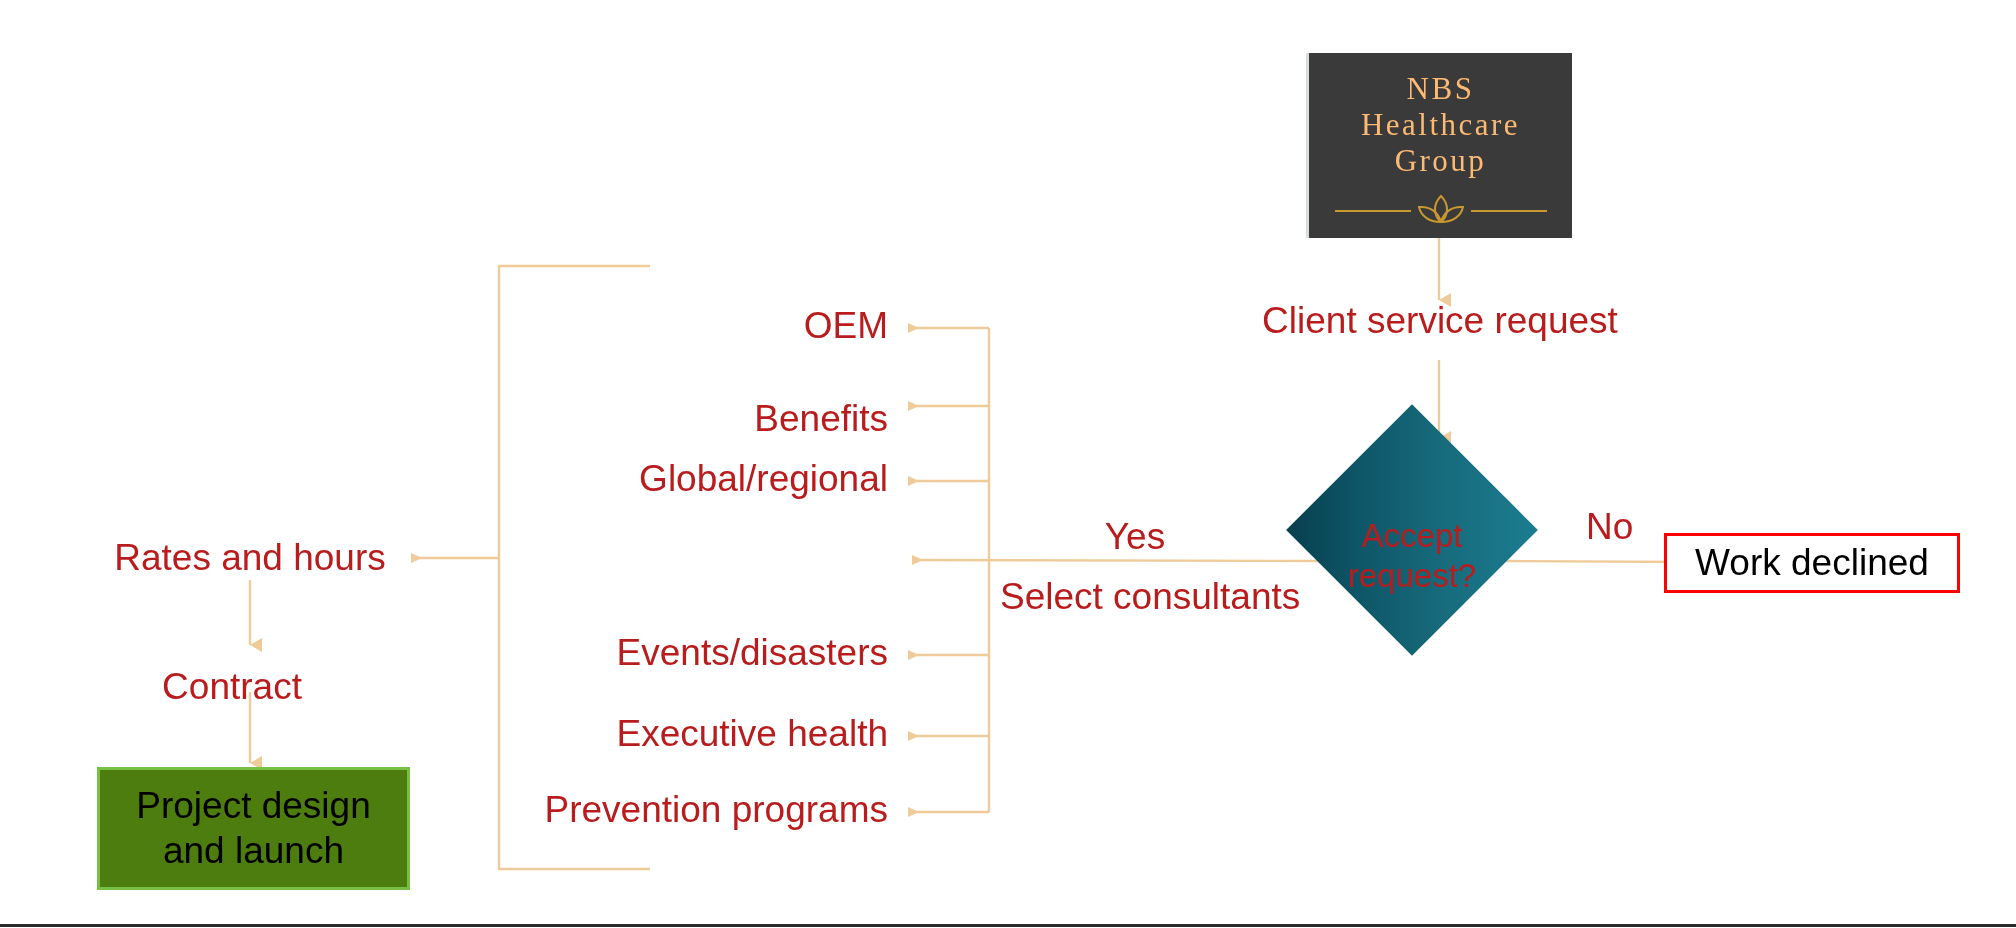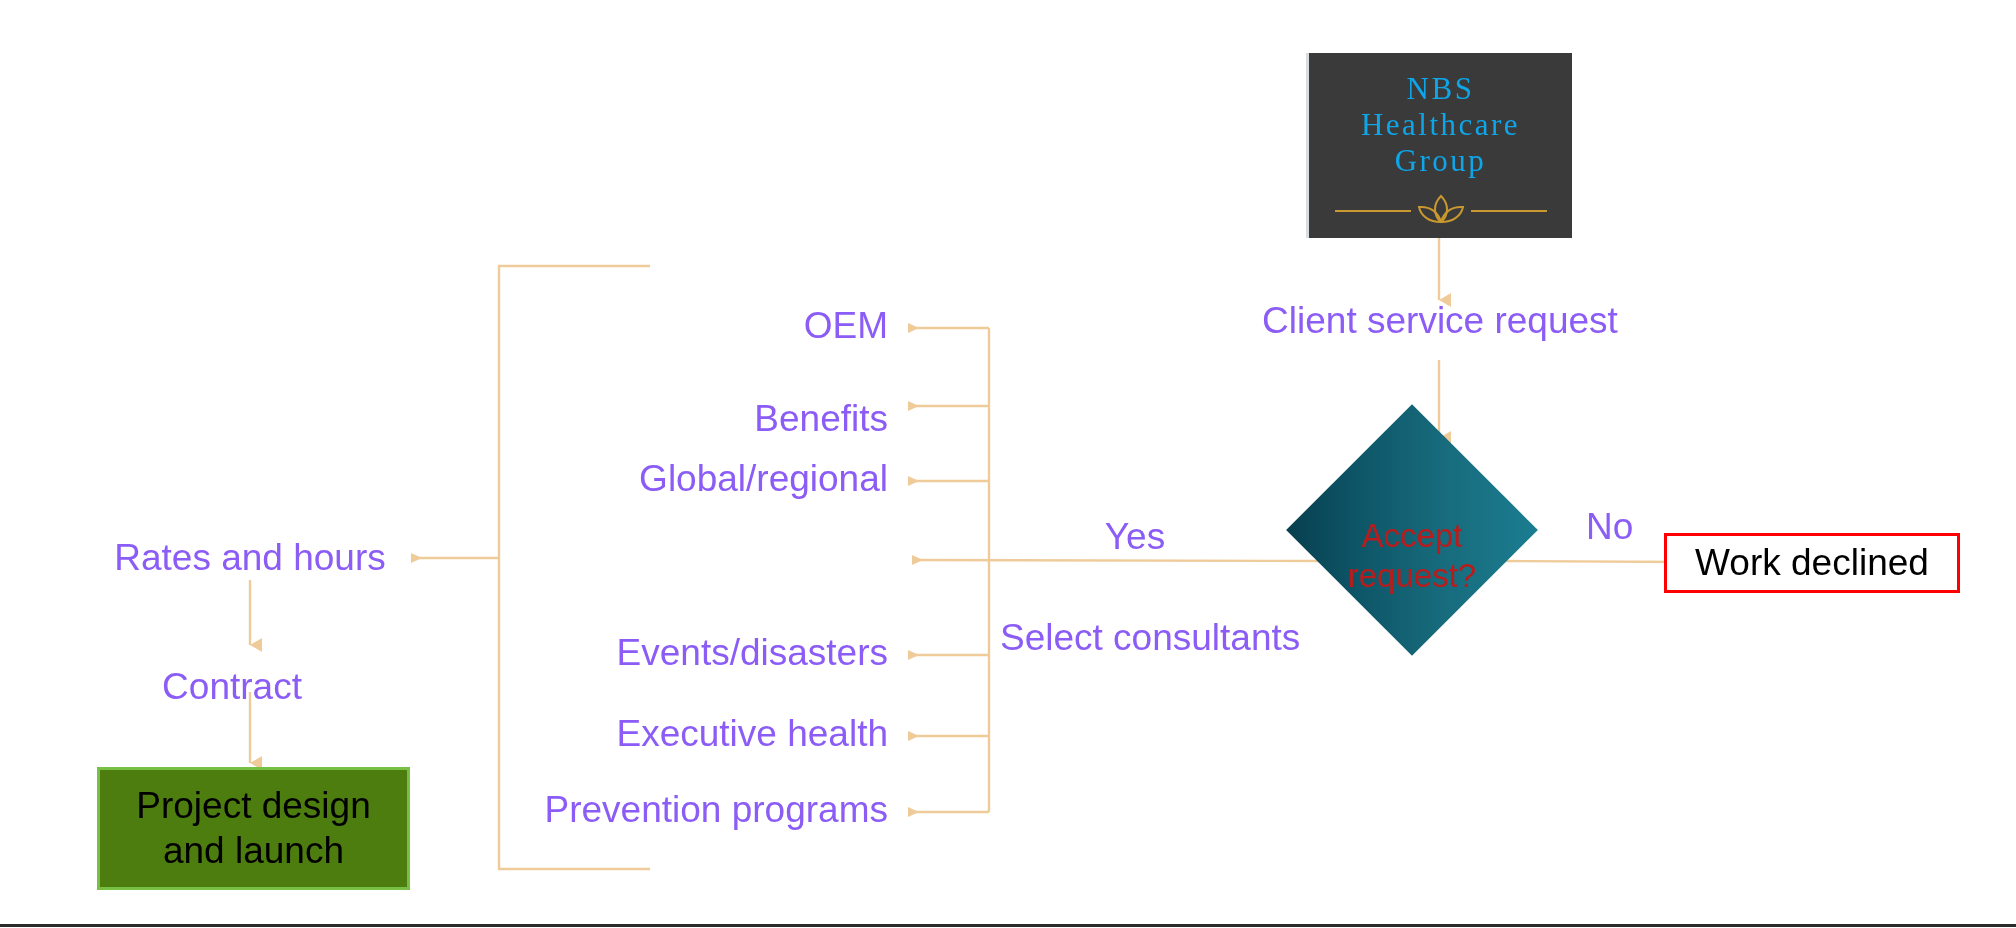--- a/index.html
+++ b/index.html
@@ -23,21 +23,21 @@
     left: 0; top: 0;
     width: 2016px;
     height: 928px;
     pointer-events: none;
   }
 
   .node-text {
     position: absolute;
     font-size: 37px;
     line-height: 1.12;
-    color: #8b5cf6;
+    color: #b91c1c;
     white-space: nowrap;
   }
   .node-text.right { text-align: right; }
   .node-text.center { text-align: center; }
 
   
   #logo-box {
     position: absolute;
     left: 1306px;
     top: 53px;
@@ -47,21 +47,21 @@
     border-left: 3px solid #d8dde0;
     box-sizing: border-box;
     display: flex;
     flex-direction: column;
     align-items: center;
     justify-content: flex-start;
     padding-top: 18px;
   }
   #logo-wordmark {
     font-family: "Liberation Serif", serif;
-    color: #0ea5e9;
+    color: #fdba74;
     text-align: center;
     letter-spacing: 2.5px;
     line-height: 1.16;
   }
   #logo-wordmark .l1 { display: block; font-size: 31px; }
   #logo-wordmark .l2 { display: block; font-size: 31px; }
   #logo-wordmark .l3 { display: block; font-size: 31px; }
   #logo-ornament {
     margin-top: 12px;
     width: 228px;
@@ -198,21 +198,21 @@
   <div id="decision-diamond"></div>
   <div id="decision-label">Accept<br>request?</div>
 
   <div class="node-text" style="left:1586px; top:506px;">No</div>
 
   <div id="work-declined-box">
     <span class="label">Work declined</span>
   </div>
 
   <div class="node-text center" style="left:1040px; top:516px; width:190px;">Yes</div>
-  <div class="node-text center" style="left:1000px; top:576px; width:270px;margin-top:41px;">Select consultants</div>
+  <div class="node-text center" style="left:1000px; top:576px; width:270px;">Select consultants</div>
 
   <div class="node-text right" style="left:430px; top:305px; width:458px;">OEM</div>
   <div class="node-text right" style="left:430px; top:383px; width:458px;margin-top:15px;">Benefits</div>
   <div class="node-text right" style="left:430px; top:458px; width:458px;">Global/regional</div>
   <div class="node-text right" style="left:430px; top:632px; width:458px;">Events/disasters</div>
   <div class="node-text right" style="left:430px; top:789px; width:458px;">Prevention programs</div>
   <div class="node-text right" style="left:430px; top:713px; width:458px;">Executive health</div>
 
   <div class="node-text center" style="left:65px; top:537px; width:370px;">Rates and hours</div>
   <div class="node-text center" style="left:87px; top:645px; width:290px;margin-top:21px;">Contract</div>

